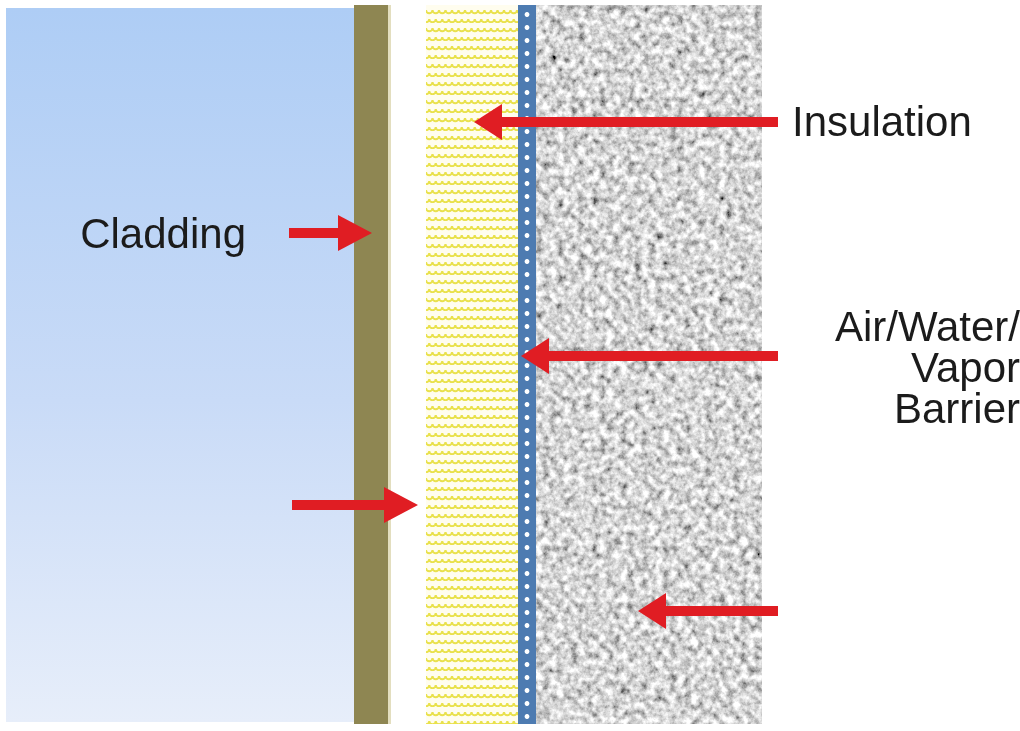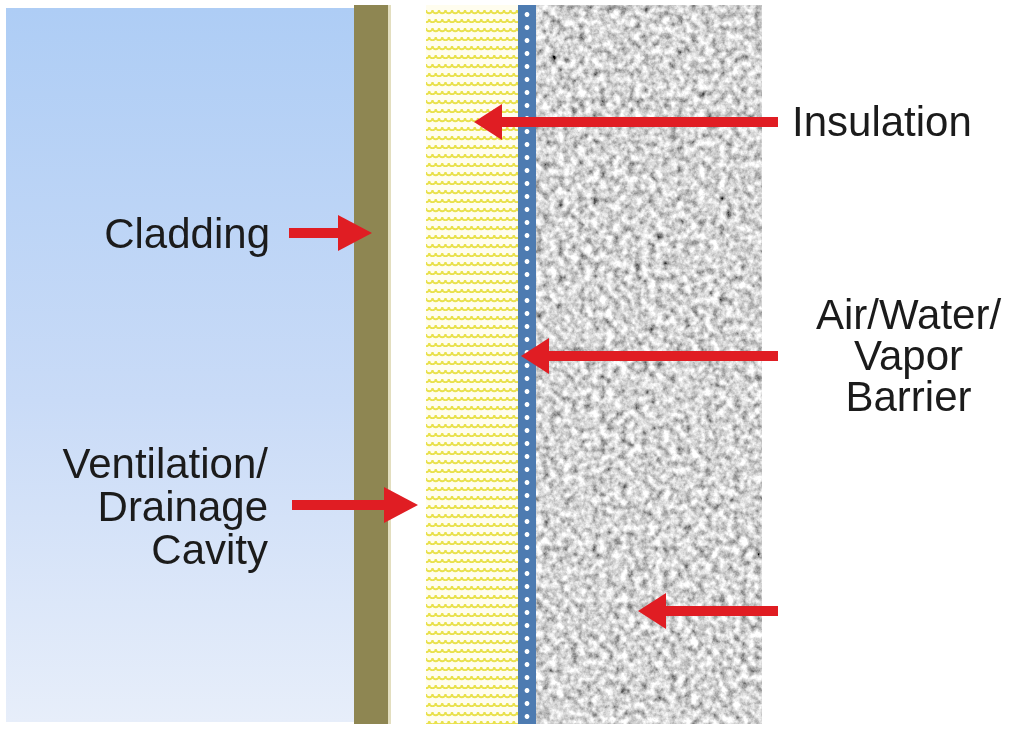--- a/index.html
+++ b/index.html
@@ -16,25 +16,25 @@
   .insulation{left:426px;width:92px;background:#fffdee;}
   .insulation svg{display:block;}
   .barrier{left:518px;width:18px;background:#4d7bb1;
        background-image:radial-gradient(circle at 50% 50%, #ffffff 2px, rgba(255,255,255,0) 2.8px);
        background-size:18px 13px;background-position:0 3px;}
   .wall{left:536px;width:226px;}
   .wall svg{display:block;}
   
   .callout{position:absolute;transform:translateY(-50%);color:#1b1b1b;font-size:42px;
        line-height:43px;white-space:pre-line;}
-  .callout.right-side{text-align:center;}
+  .callout.right-side{text-align:right;}
   .callout.left-side{text-align:right;}
   .lbl-insulation{left:792px;top:121px;}
-  .lbl-cladding{right:750px;top:233px;}
-  .lbl-barrier{left:797px;top:355px;line-height:41px;}
+  .lbl-cladding{right:774px;top:233px;}
+  .lbl-barrier{left:797px;top:367px;line-height:41px;}
   .lbl-ventilation{right:752px;top:506px;}
   .lbl-wall{left:792px;top:611px;line-height:45px;}
   
   .arrow{position:absolute;display:flex;align-items:center;height:36px;transform:translateY(-50%);}
   .arrow .shaft{height:10px;background:#e01d23;flex:1;}
   .head-left{width:0;height:0;border-top:18px solid transparent;border-bottom:18px solid transparent;
        border-right:28px solid #e01d23;}
   .head-right{width:0;height:0;border-top:18px solid transparent;border-bottom:18px solid transparent;
        border-left:34px solid #e01d23;}
   .arr-insulation{left:474px;top:122px;width:304px;}
@@ -84,23 +84,20 @@
         </filter>
       </defs>
       <rect width="226" height="719" fill="#a8a8a8" filter="url(#concreteF)"></rect>
     </svg>
   </div>
 
   <div class="callout right-side lbl-insulation">Insulation</div>
   <div class="callout left-side lbl-cladding">Cladding</div>
   <div class="callout right-side lbl-barrier">Air/Water/
 Vapor Barrier</div>
-  <div class="callout left-side lbl-ventilation">Ventilation/
-Drainage
-Cavity</div>
 
   <div class="arrow arr-insulation">
     <div class="head-left"></div>
     <div class="shaft"></div>
   </div>
 
   <div class="arrow arr-cladding">
     <div class="shaft"></div>
     <div class="head-right"></div>
   </div>

